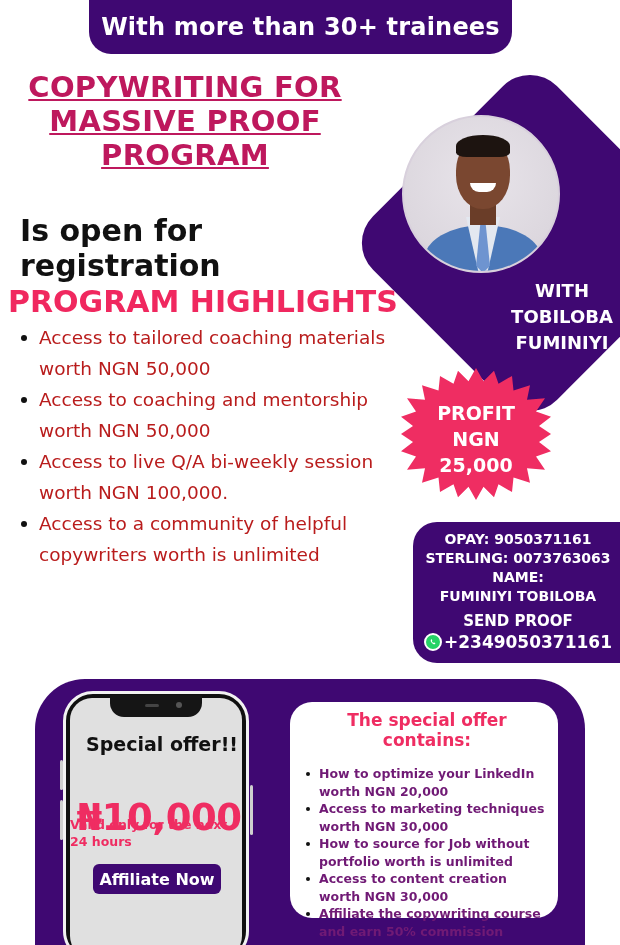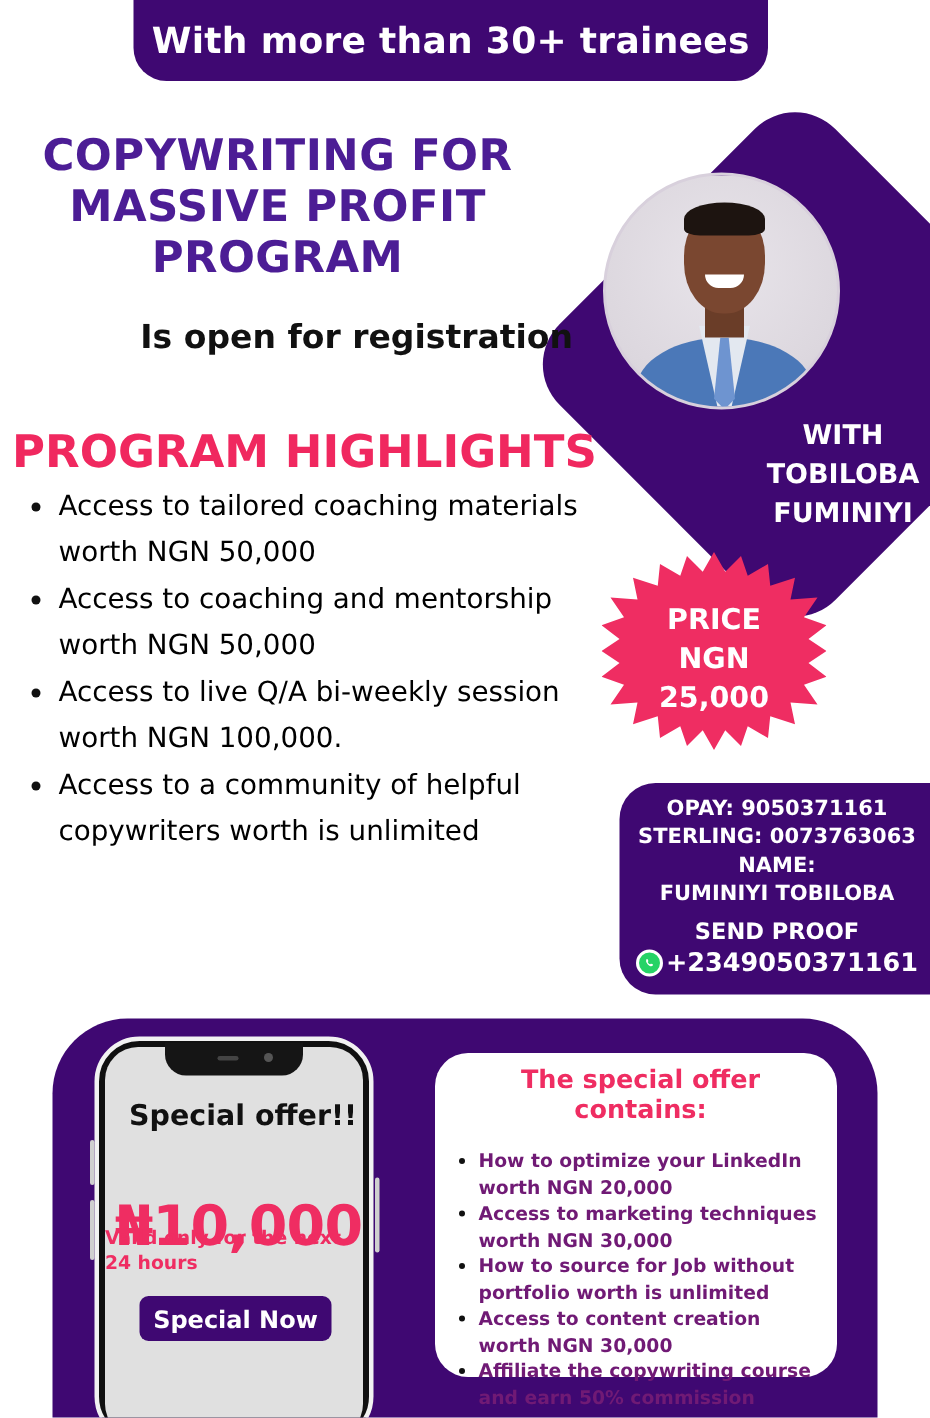--- a/index.html
+++ b/index.html
@@ -9,28 +9,29 @@
   
   .top-banner {
     position: absolute; left: 89px; top: -10px; width: 423px; height: 64px;
     background: #3f0872; border-radius: 0 0 22px 22px;
     display: flex; align-items: center; justify-content: center; padding-top: 10px;
   }
   .top-banner span { color: #fff; font-weight: bold; font-size: 24px; letter-spacing: 0.2px; font-family: "DejaVu Sans", sans-serif; }
 
   
   .title {
-    position: absolute; left: 20px; top: 86px; width: 330px;
-    text-align: center; color: #4c1d95; font-weight: bold;
+    position: absolute; left: 20px; top: 70px; width: 330px;
+    text-align: center; color: #be185d; font-weight: bold;
     font-size: 29px; line-height: 34px; font-family: "DejaVu Sans", sans-serif;
     letter-spacing: 0.3px;
+    text-decoration: underline;
   }
   .subtitle {
-    position: absolute; left: 20px; top: 213px; width: 362px; text-align: right;
-    font-size: 22px; font-weight: bold; color: #111; font-family: "DejaVu Sans", sans-serif;
+    position: absolute; left: 20px; top: 213px; width: 362px; text-align: left;
+    font-size: 30px; font-weight: bold; color: #111; font-family: "DejaVu Sans", sans-serif;
   }
 
   
   .diamond-wrap { position: absolute; left: 0; top: 0; width: 620px; height: 945px; pointer-events: none; overflow: hidden; }
   .diamond {
     position: absolute; left: 400px; top: 113px; width: 260px; height: 260px;
     background: #3f0872; border-radius: 38px;
     transform: rotate(45deg);
   }
   .photo {
@@ -50,21 +51,21 @@
     position: absolute; left: 500px; top: 278px; width: 124px; text-align: center;
     color: #fff; font-weight: bold; font-size: 18px; line-height: 26px; font-family: "DejaVu Sans", sans-serif;
   }
 
   
   .hl-title {
     position: absolute; left: 8px; top: 284px; color: #f0285f; font-weight: bold;
     font-size: 30px; font-family: "DejaVu Sans", sans-serif; letter-spacing: 0px;
   }
   .hl-list { position: absolute; left: 18px; top: 322px; width: 390px; list-style: none; }
-  .hl-list li { position: relative; padding-left: 21px; font-size: 18.5px; line-height: 31px; color: #000000; font-family: "DejaVu Sans", sans-serif; font-weight: normal; }
+  .hl-list li { position: relative; padding-left: 21px; font-size: 18.5px; line-height: 31px; color: #b91c1c; font-family: "DejaVu Sans", sans-serif; font-weight: normal; }
   .hl-list li::before { content: ""; position: absolute; left: 3px; top: 13px; width: 6px; height: 6px; border-radius: 50%; background: #111; }
 
   
   .burst {
     position: absolute; left: 401px; top: 368px; width: 150px; height: 132px;
     background: #ef2d62;
     clip-path: polygon(50% 0%,55% 10%,62% 2%,65% 12%,74% 6%,75% 17%,86% 13%,84% 24%,96% 23%,90% 33%,100% 37%,92% 44%,100% 50%,92% 56%,100% 63%,90% 67%,96% 77%,84% 76%,86% 87%,75% 83%,74% 94%,65% 88%,62% 98%,55% 90%,50% 100%,45% 90%,38% 98%,35% 88%,26% 94%,25% 83%,14% 87%,16% 76%,4% 77%,10% 67%,0% 63%,8% 56%,0% 50%,8% 44%,0% 37%,10% 33%,4% 23%,16% 24%,14% 13%,25% 17%,26% 6%,35% 12%,38% 2%,45% 10%);
   }
   .burst-text {
     position: absolute; left: 401px; top: 400px; width: 150px; text-align: center; color: #fff;
@@ -128,21 +129,21 @@
 <div class="diamond-wrap">
   <div class="diamond"></div>
 </div>
 
 <div class="top-banner">
   <span>With more than 30+ trainees</span>
 </div>
 
 <div class="title">
   <div>COPYWRITING FOR</div>
-  <div>MASSIVE PROFIT</div>
+  <div>MASSIVE PROOF</div>
   <div>PROGRAM</div>
 </div>
 <div class="subtitle">Is open for registration</div>
 
 <div class="photo" title="Portrait of Tobiloba Fuminiyi in blue suit">
   <div class="suit"></div>
   <div class="shirt"></div>
   <div class="tie"></div>
   <div class="neck"></div>
   <div class="head"></div>
@@ -159,21 +160,21 @@
 <div class="hl-title">PROGRAM HIGHLIGHTS</div>
 <ul class="hl-list">
   <li>Access to tailored coaching materials worth NGN 50,000</li>
   <li>Access to coaching and mentorship worth NGN 50,000</li>
   <li>Access to live Q/A bi-weekly session worth NGN 100,000.</li>
   <li>Access to a community of helpful copywriters worth is unlimited</li>
 </ul>
 
 <div class="burst"></div>
 <div class="burst-text">
-  <div>PRICE</div>
+  <div>PROFIT</div>
   <div>NGN</div>
   <div>25,000</div>
 </div>
 
 <div class="pay">
   <div class="ln">OPAY: 9050371161</div>
   <div class="ln">STERLING: 0073763063</div>
   <div class="ln">NAME:</div>
   <div class="ln">FUMINIYI TOBILOBA</div>
   <div class="proof">SEND PROOF</div>
@@ -197,21 +198,21 @@
 <div class="notch"></div>
 <div class="notch-speaker"></div>
 <div class="notch-cam"></div>
 
 <div class="offer-title">Special offer!!</div>
 <div class="offer-price">₦10,000</div>
 <div class="offer-valid">
   <div>Valid only for the next</div>
   <div>24 hours</div>
 </div>
-<button class="register-btn">Special Now</button>
+<button class="register-btn">Affiliate Now</button>
 
 <div class="offer-card">
   <h3>The special offer contains:</h3>
   <ul>
     <li>How to optimize your LinkedIn worth NGN 20,000</li>
     <li>Access to marketing techniques worth NGN 30,000</li>
     <li>How to source for Job without portfolio worth is unlimited</li>
     <li>Access to content creation worth NGN 30,000</li>
     <li>Affiliate the copywriting course and earn 50% commission</li>
   </ul>

